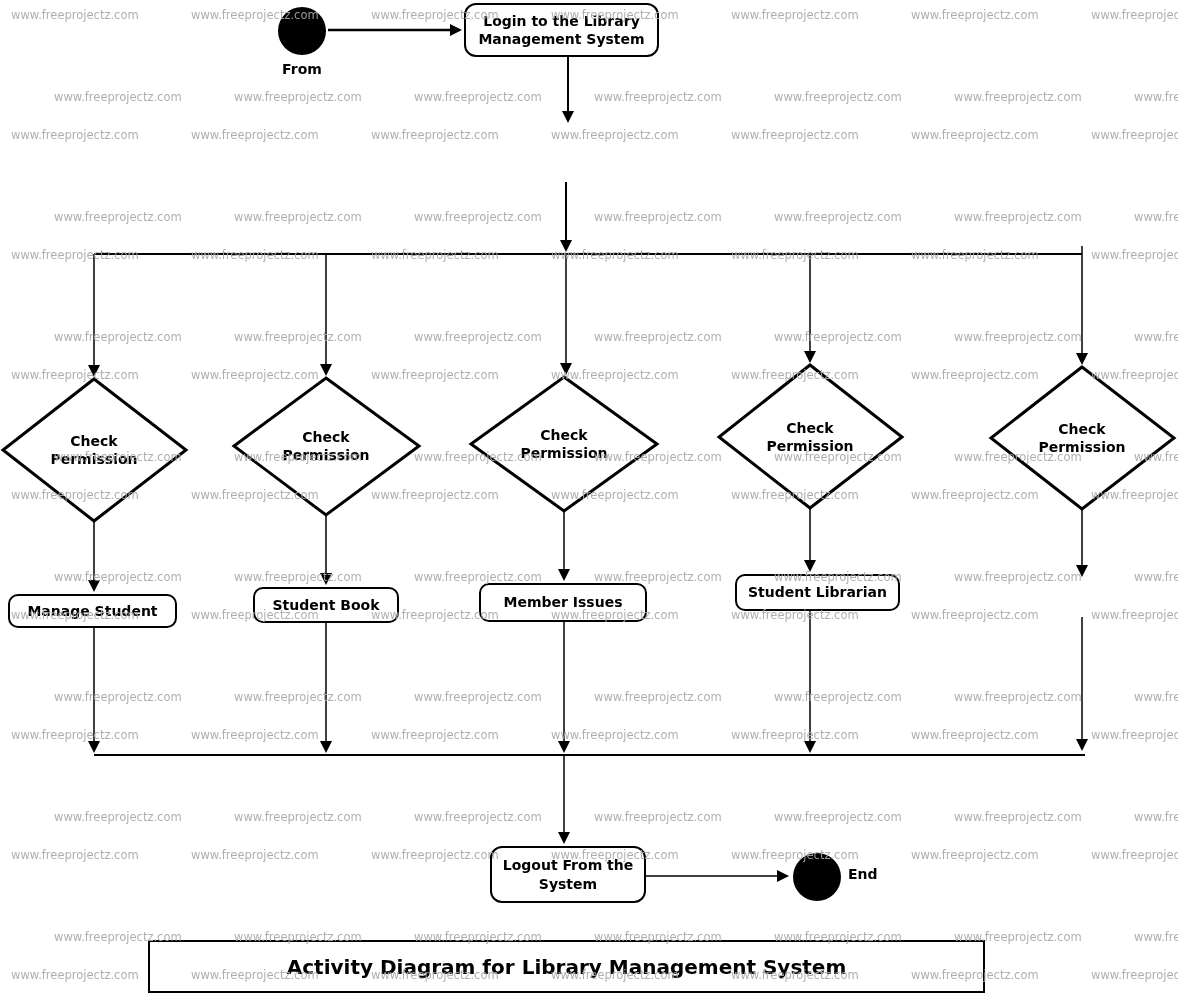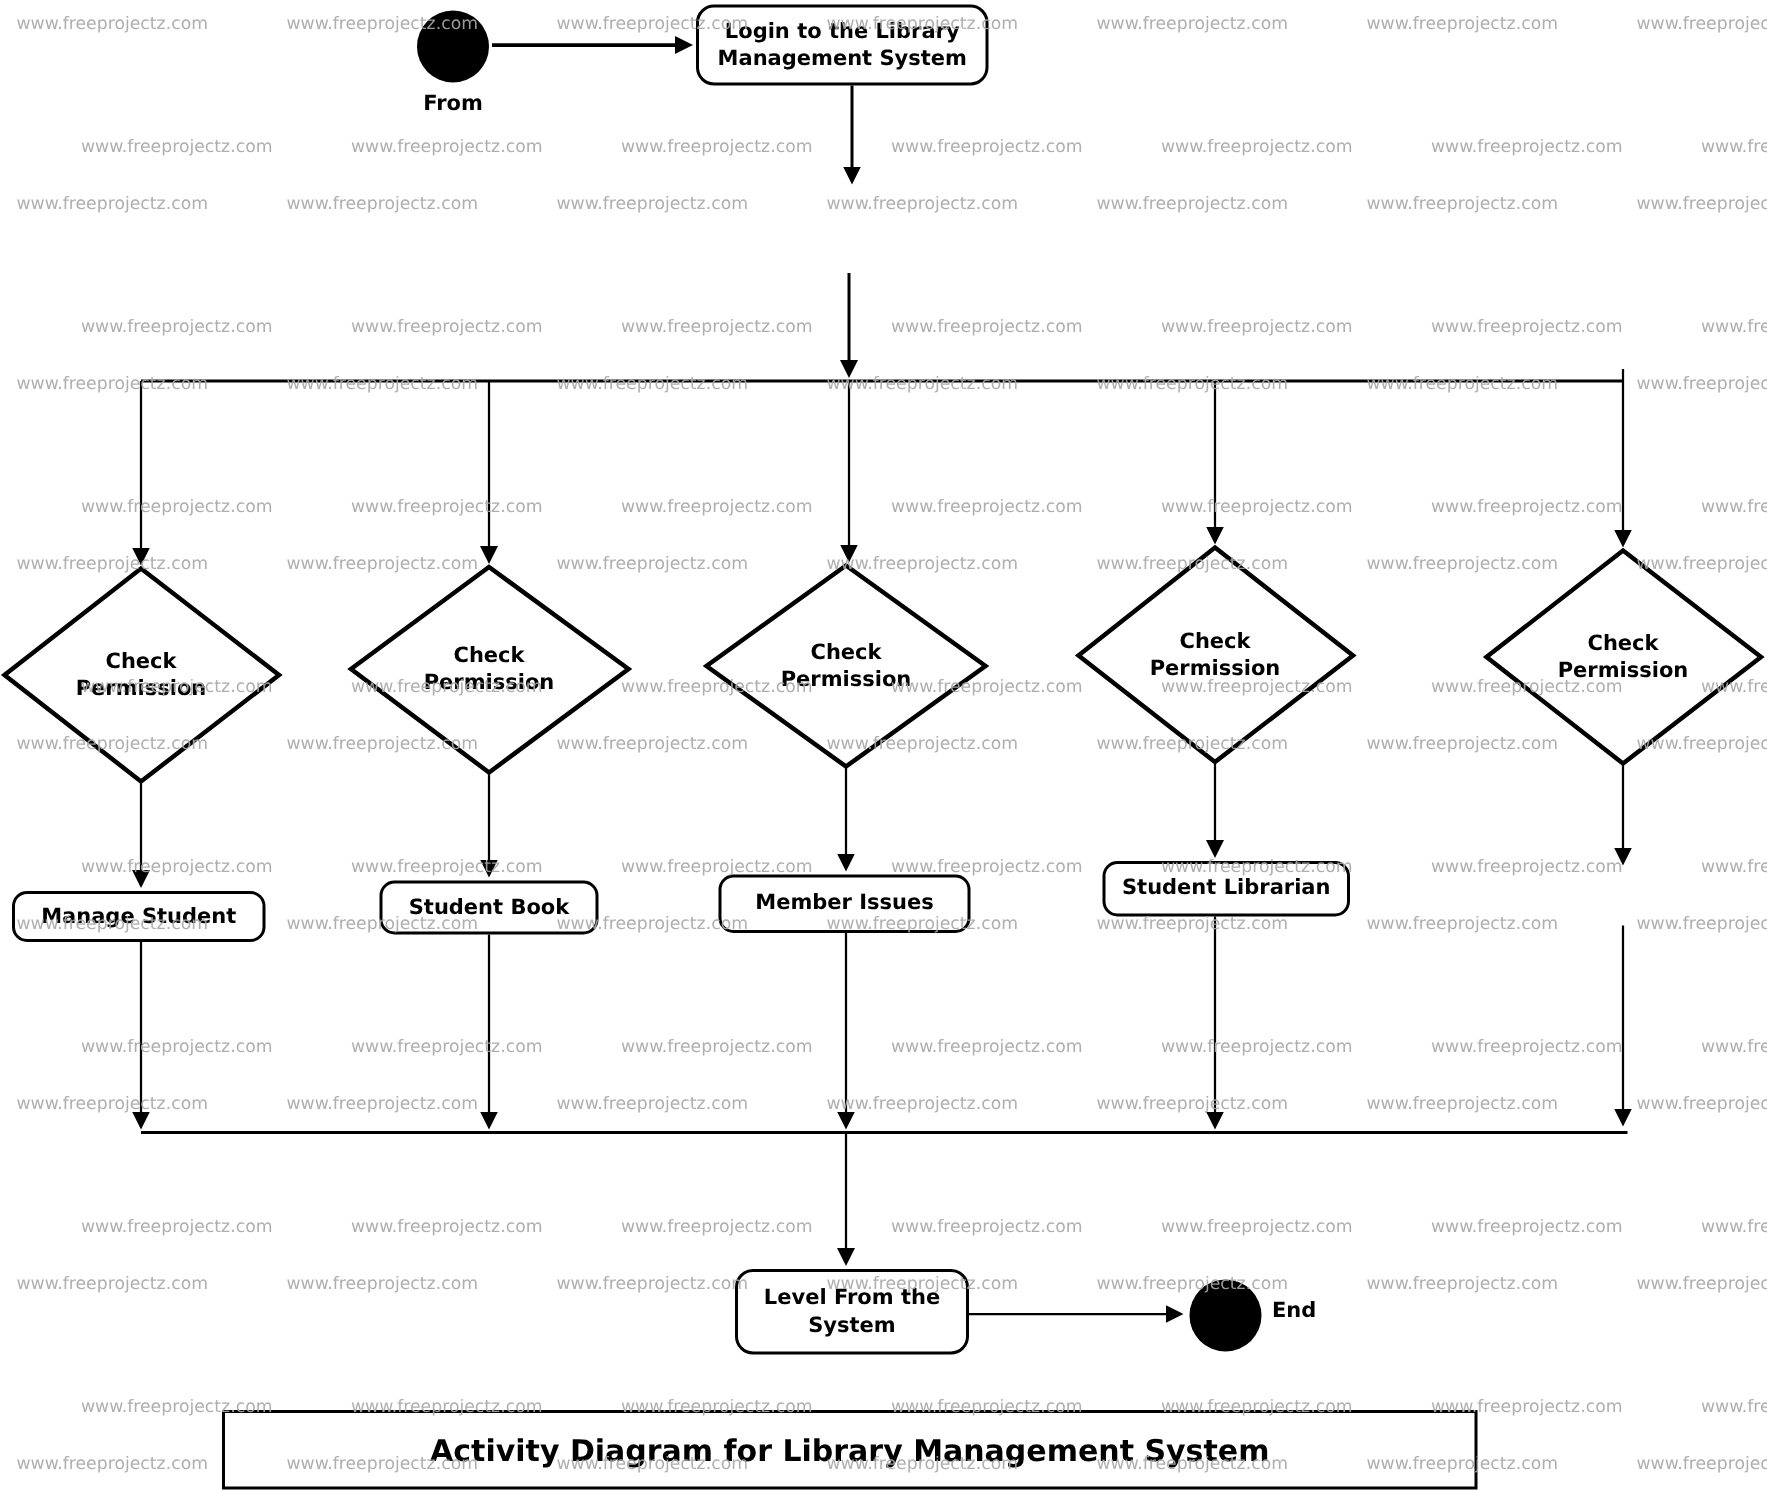--- a/index.html
+++ b/index.html
@@ -90,21 +90,21 @@
   <div class="dlabel" style="left:266px;top:427px;">Check Permission</div>
   <div class="dlabel" style="left:504px;top:425px;">Check Permission</div>
   <div class="dlabel" style="left:750px;top:418px;">Check Permission</div>
   <div class="dlabel" style="left:1022px;top:419px;">Check Permission</div>
 
   <div class="node abox rsmall" style="left:8px;top:594px;width:169px;height:34px;">Manage Student</div>
   <div class="node abox rsmall" style="left:253px;top:587px;width:146px;height:36px;">Student Book</div>
   <div class="node abox rsmall" style="left:479px;top:583px;width:168px;height:39px;">Member Issues</div>
   <div class="node abox rsmall" style="left:735px;top:574px;width:165px;height:37px;">Student Librarian</div>
 
-  <div class="node abox rbig" style="left:490px;top:846px;width:156px;height:57px;">Level From the System</div>
+  <div class="node abox rbig" style="left:490px;top:846px;width:156px;height:57px;">Logout From the System</div>
 
   <div class="node circle" style="left:793px;top:853px;"></div>
   <div class="node nlabel" style="left:848px;top:866px;width:44px;text-align:left;">End</div>
 
   <div class="titlebox" style="left:148px;top:940px;width:837px;height:53px;">Activity Diagram for Library Management System</div>
 
   <div id="watermark-layer">
       <span class="wm" style="color: rgb(168, 168, 168); left: 11px; top: 7px;">www.freeprojectz.com</span>
       <span class="wm" style="color: rgb(168, 168, 168); left: 191px; top: 7px;">www.freeprojectz.com</span>
       <span class="wm" style="color: rgb(168, 168, 168); left: 371px; top: 7px;">www.freeprojectz.com</span>

